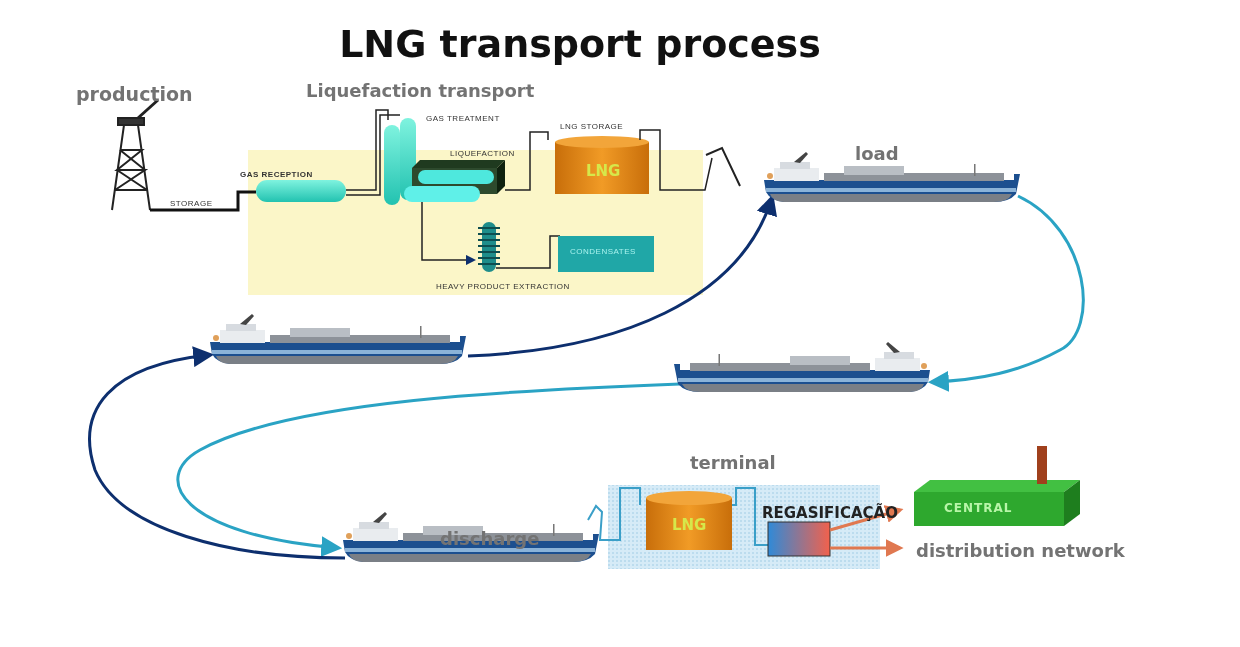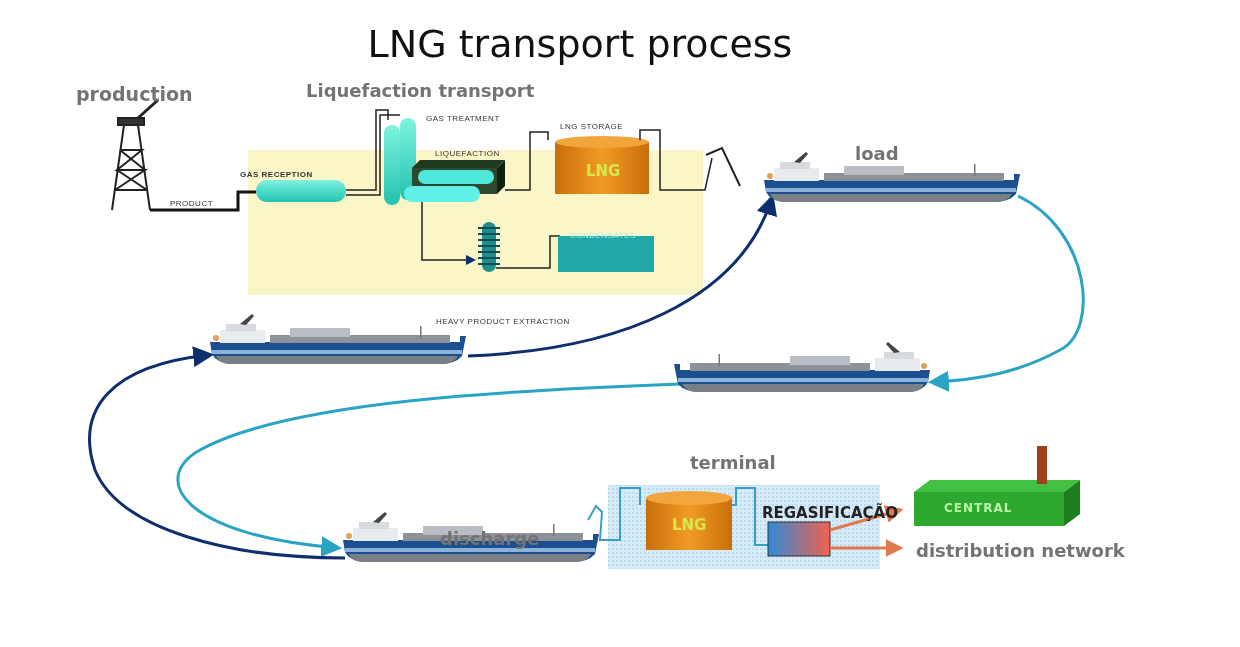--- a/index.html
+++ b/index.html
@@ -1,18 +1,18 @@
 <!DOCTYPE html>
 <html><head>
   <meta charset="utf-8">
   <style>
     html, body { margin: 0; padding: 0; background: #ffffff; }
     body { width: 1240px; height: 647px; position: relative; overflow: hidden; font-family: "DejaVu Sans", sans-serif; }
     .abs { position: absolute; }
-    .title { left: 0; width: 1160px; top: 22px; text-align: center; font-size: 38px; font-weight: normal; color: #111; }
+    .title { left: 0; width: 1160px; top: 22px; text-align: center; font-size: 38px; font-weight: bold; color: #111; }
     .lbl { font-weight: bold; color: #737373; white-space: nowrap; }
     .small { font-size: 8px; color: #333; letter-spacing: 0.5px; white-space: nowrap; font-family: "Liberation Sans", sans-serif; }
     svg { position: absolute; left: 0; top: 0; }
   </style>
 </head>
 <body>
 
 <svg width="1240" height="647" viewBox="0 0 1240 647">
   <defs>
     <marker id="arrDark" viewBox="0 0 10 10" refX="8" refY="5" markerWidth="7" markerHeight="7" orient="auto">
@@ -130,24 +130,24 @@
 
 <div class="abs title">LNG transport process</div>
 
 <div class="abs lbl" style="left:76px;top:83px;font-size:19px;">production</div>
 <div class="abs lbl" style="left:306px;top:80px;font-size:18px;">Liquefaction transport</div>
 <div class="abs lbl" style="left:855px;top:143px;font-size:18px;">load</div>
 <div class="abs lbl" style="left:440px;top:504px;font-size:18px;margin-top:24px;">discharge</div>
 <div class="abs lbl" style="left:690px;top:452px;font-size:18px;text-align:center;">terminal</div>
 <div class="abs lbl" style="left:916px;top:540px;font-size:18px;">distribution network</div>
 
-<div class="abs small" style="left:170px;top:199px;">PRODUCT</div>
+<div class="abs small" style="left:170px;top:199px;">STORAGE</div>
 <div class="abs small" style="left:240px;top:170px;font-weight:bold;">GAS RECEPTION</div>
 <div class="abs small" style="left:426px;top:114px;">GAS TREATMENT</div>
-<div class="abs small" style="left:435px;top:149px;text-align:right;">LIQUEFACTION</div>
+<div class="abs small" style="left:450px;top:149px;text-align:right;">LIQUEFACTION</div>
 <div class="abs small" style="left:560px;top:122px;">LNG STORAGE</div>
 <div class="abs" style="left:586px;top:162px;font-size:15px;font-weight:bold;color:#d6e84a;">LNG</div>
-<div class="abs small" style="left:570px;top:231px;color:#a8f2ee;text-align:center;">CONDENSATES</div>
-<div class="abs small" style="left:436px;top:282px;margin-top:35px;">HEAVY PRODUCT EXTRACTION</div>
+<div class="abs small" style="left:570px;top:247px;color:#a8f2ee;text-align:center;">CONDENSATES</div>
+<div class="abs small" style="left:436px;top:282px;">HEAVY PRODUCT EXTRACTION</div>
 
 <div class="abs" style="left:672px;top:516px;font-size:15px;font-weight:bold;color:#d6e84a;">LNG</div>
 <div class="abs" style="left:762px;top:504px;font-size:15px;font-weight:bold;color:#222;white-space:nowrap;">REGASIFICAÇÃO</div>
 <div class="abs" style="left:944px;top:501px;font-size:12px;font-weight:bold;color:#b8f5a8;letter-spacing:1px;">CENTRAL</div>
 
 </body></html>

